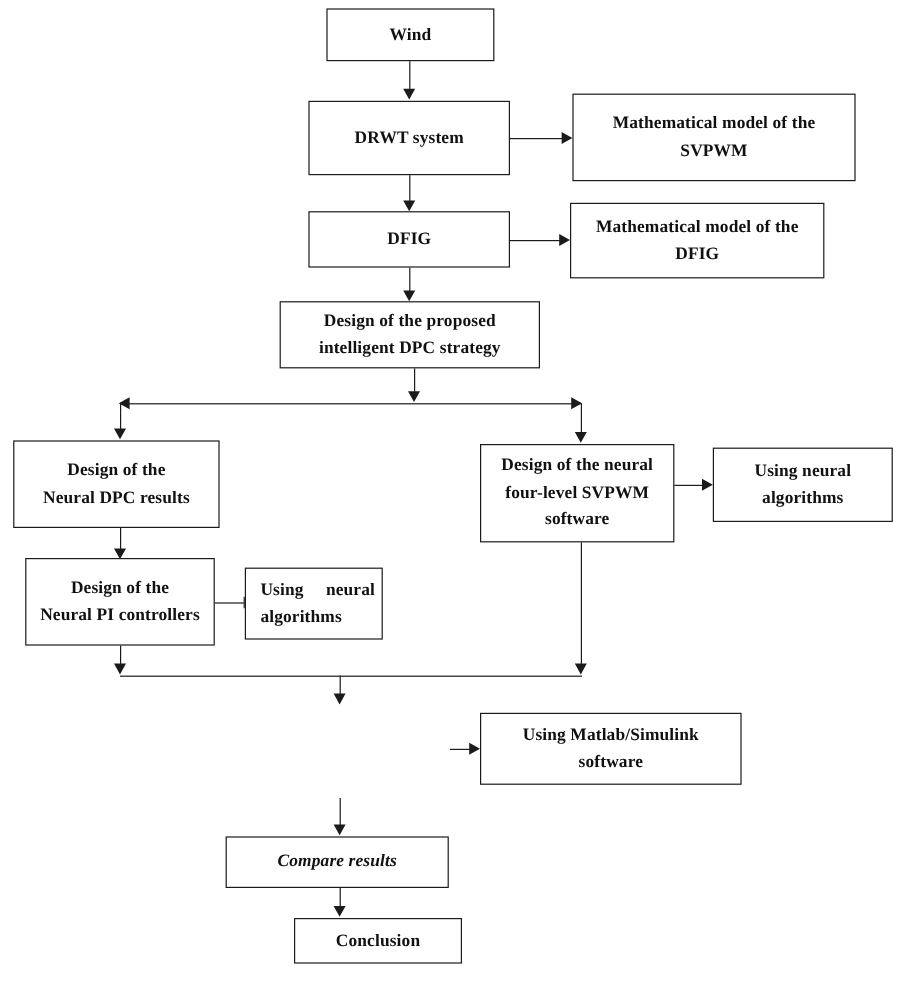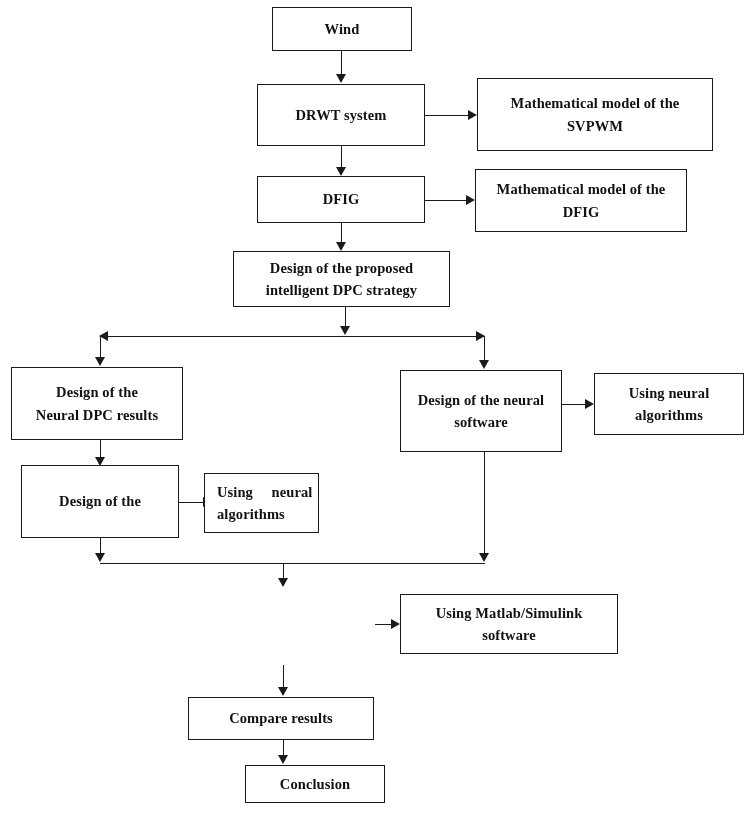--- a/index.html
+++ b/index.html
@@ -144,32 +144,34 @@
   <div class="node" style="left:11px; top:367px; width:172px; height:73px;">
     <span class="line">Design of the</span>
     <span class="line">Neural DPC results</span>
   </div>
 
   <div class="vline" style="left:100px; top:440px; height:18px;"></div>
   <div class="arrow-down" style="left:95px; top:457px;"></div>
 
   <div class="node" style="left:21px; top:465px; width:158px; height:73px;">
     <span class="line">Design of the</span>
+    <span class="line">Neural PI controllers</span>
   </div>
 
   <div class="hline" style="left:179px; top:502px; width:25px;"></div>
   <div class="arrow-right" style="left:203px; top:497px;"></div>
 
   <div class="node left-align" style="left:204px; top:473px; width:115px; height:60px;">
     <span class="line">Using     neural</span>
     <span class="line">algorithms</span>
   </div>
 
   <div class="node" style="left:400px; top:370px; width:162px; height:82px;">
     <span class="line">Design of the neural</span>
+    <span class="line">four-level SVPWM</span>
     <span class="line">software</span>
   </div>
 
   <div class="hline" style="left:562px; top:404px; width:24px;"></div>
   <div class="arrow-right" style="left:585px; top:399px;"></div>
 
   <div class="node" style="left:594px; top:373px; width:150px; height:62px;">
     <span class="line">Using neural</span>
     <span class="line">algorithms</span>
   </div>
@@ -190,21 +192,21 @@
   <div class="arrow-right" style="left:391px; top:619px;"></div>
 
   <div class="node" style="left:400px; top:594px; width:218px; height:60px;">
     <span class="line">Using Matlab/Simulink</span>
     <span class="line">software</span>
   </div>
 
   <div class="vline" style="left:283px; top:665px; height:23px;"></div>
   <div class="arrow-down" style="left:278px; top:687px;"></div>
 
-  <div class="node" style="left:188px; top:697px; width:186px; height:43px;">
+  <div class="node" style="left:188px; top:697px; width:186px; height:43px;font-style:italic;">
     <span class="line">Compare results</span>
   </div>
 
   <div class="vline" style="left:283px; top:740px; height:16px;"></div>
   <div class="arrow-down" style="left:278px; top:755px;"></div>
 
   <div class="node" style="left:212px; top:765px; width:140px; height:38px;margin-left:33px;">
     <span class="line">Conclusion</span>
   </div>
 

